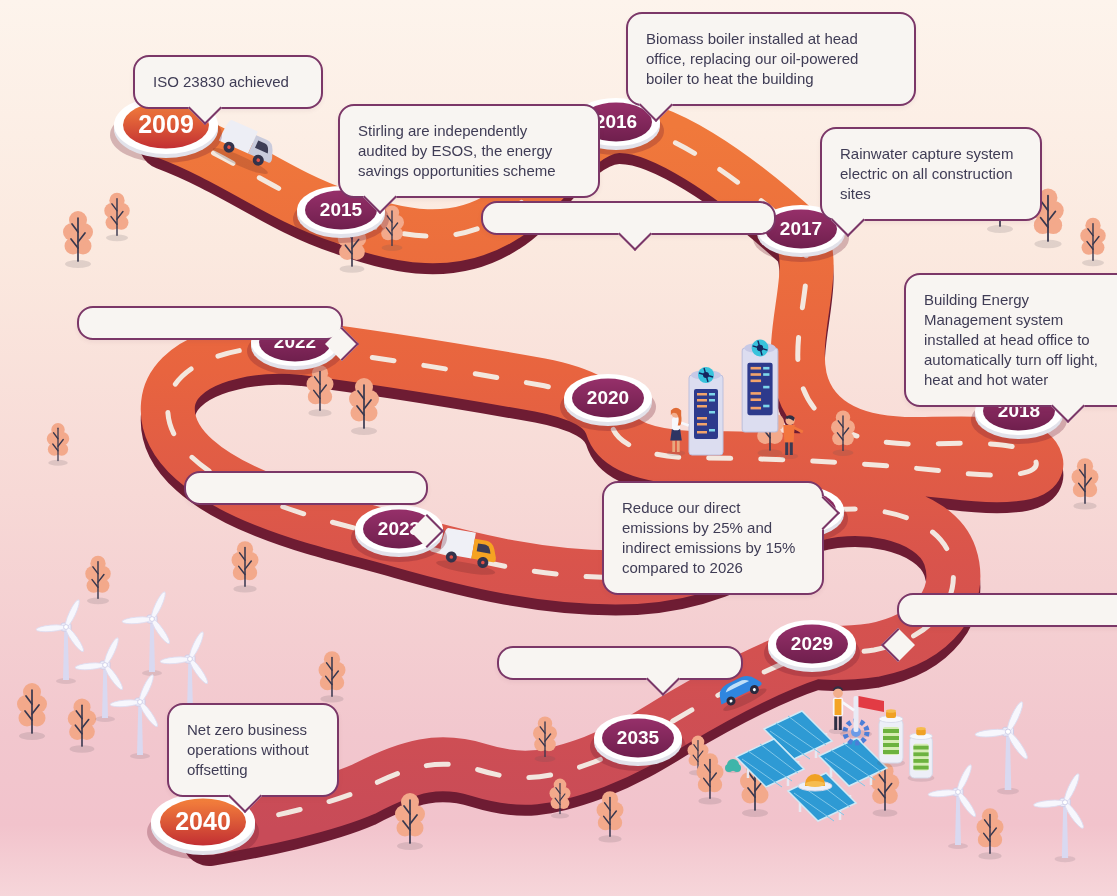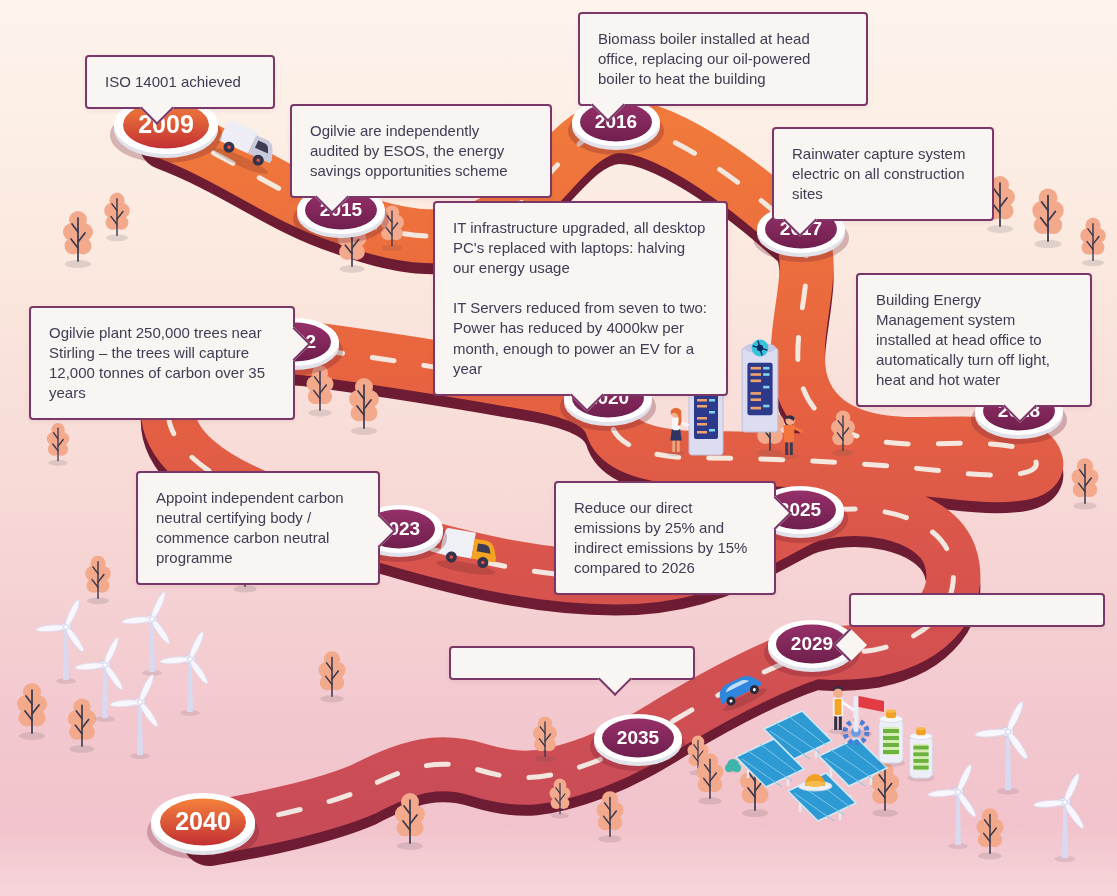--- a/index.html
+++ b/index.html
@@ -3,23 +3,24 @@
 <meta charset="utf-8">
 <style>
   html,body{margin:0;padding:0;}
   body{font-family:"Liberation Sans","DejaVu Sans",sans-serif;}
   .canvas{
     position:relative;width:1117px;height:896px;overflow:hidden;
     background:linear-gradient(180deg,#FDF4EC 0%,#FBE9DF 28%,#F7D9D6 55%,#F2C7CE 82%,#F2C3CC 92%,#F6D6DA 100%);
   }
   .canvas svg{position:absolute;left:0;top:0;}
   .callout{
-    position:absolute;background:#F8F5F2;border:2px solid #7B3768;border-radius:4px;
+    position:absolute;background:#F8F5F2;border:2px solid #7B3768;border-radius:16px;
     padding:15px 18px;color:#3F3C55;font-size:15px;line-height:1.34;z-index:5;
     box-shadow:0 2px 4px rgba(120,60,90,.08);
+    margin-left:48px;
   }
   .callout .txt{white-space:pre-line;position:relative;z-index:2;}
   .tail{position:absolute;width:22px;height:22px;background:#F8F5F2;transform:rotate(45deg);z-index:1;}
   .t-down{bottom:-13px;border-right:2px solid #7B3768;border-bottom:2px solid #7B3768;}
   .t-right{right:-13px;border-top:2px solid #7B3768;border-right:2px solid #7B3768;}
   .t-left{left:-13px;border-bottom:2px solid #7B3768;border-left:2px solid #7B3768;}
   .c0{left:85px;top:55px;width:150px}   .c0 .tail{left:58px}
   .c1{left:290px;top:104px;width:222px} .c1 .tail{left:28px}
   .c2{left:578px;top:12px;width:250px}  .c2 .tail{left:16px}
   .c3{left:772px;top:127px;width:182px} .c3 .tail{left:14px}
@@ -397,57 +398,56 @@
     <ellipse cx="0" cy="8" rx="56" ry="28" fill="rgba(110,28,51,.28)"></ellipse>
     <ellipse rx="52" ry="30" fill="#FFFFFF"></ellipse>
         <ellipse cy="2" rx="52" ry="29" fill="#E2E2EA"></ellipse>
         <ellipse cy="-2" rx="52" ry="29" fill="#FFFFFF"></ellipse>
     <ellipse cy="-2" rx="43" ry="23.5" fill="url(#gradOrange)"></ellipse>
     <text class="badge-year" y="6" font-size="25">2040</text>
   </g>
 </svg>
 
   <div class="callout c0">
-    <div class="txt">ISO 14001 achieved</div>
+    <div class="txt">ISO 23830 achieved</div>
     <span class="tail t-down"></span>
   </div>
   <div class="callout c1">
-    <div class="txt">Ogilvie are independently audited by ESOS, the energy savings opportunities scheme</div>
+    <div class="txt">Stirling are independently audited by ESOS, the energy savings opportunities scheme</div>
     <span class="tail t-down"></span>
   </div>
   <div class="callout c2">
     <div class="txt">Biomass boiler installed at head office, replacing our oil-powered boiler to heat the building</div>
     <span class="tail t-down"></span>
   </div>
   <div class="callout c3">
     <div class="txt">Rainwater capture system electric on all construction sites</div>
     <span class="tail t-down"></span>
   </div>
   <div class="callout c4">
     <div class="txt">Building Energy Management system installed at head office to automatically turn off light, heat and hot water</div>
     <span class="tail t-down"></span>
   </div>
   <div class="callout c5">
-    <div class="txt">IT infrastructure upgraded, all desktop PC's replaced with laptops: halving our energy usage
-
-IT Servers reduced from seven to two: Power has reduced by 4000kw per month, enough to power an EV for a year</div>
     <span class="tail t-down"></span>
   </div>
   <div class="callout c6">
-    <div class="txt">Ogilvie plant 250,000 trees near Stirling – the trees will capture 12,000 tonnes of carbon over 35 years</div>
     <span class="tail t-right"></span>
   </div>
   <div class="callout c7">
-    <div class="txt">Appoint independent carbon neutral certifying body / commence carbon neutral programme</div>
     <span class="tail t-right"></span>
   </div>
   <div class="callout c8">
     <div class="txt">Reduce our direct emissions by 25% and indirect emissions by 15% compared to 2026</div>
     <span class="tail t-right"></span>
   </div>
   <div class="callout c9">
     <span class="tail t-left"></span>
   </div>
   <div class="callout c10">
     <span class="tail t-down"></span>
   </div>
+  <div class="callout c11">
+    <div class="txt">Net zero business operations without offsetting</div>
+    <span class="tail t-down"></span>
+  </div>
 
 </div>
 
 </body></html>

